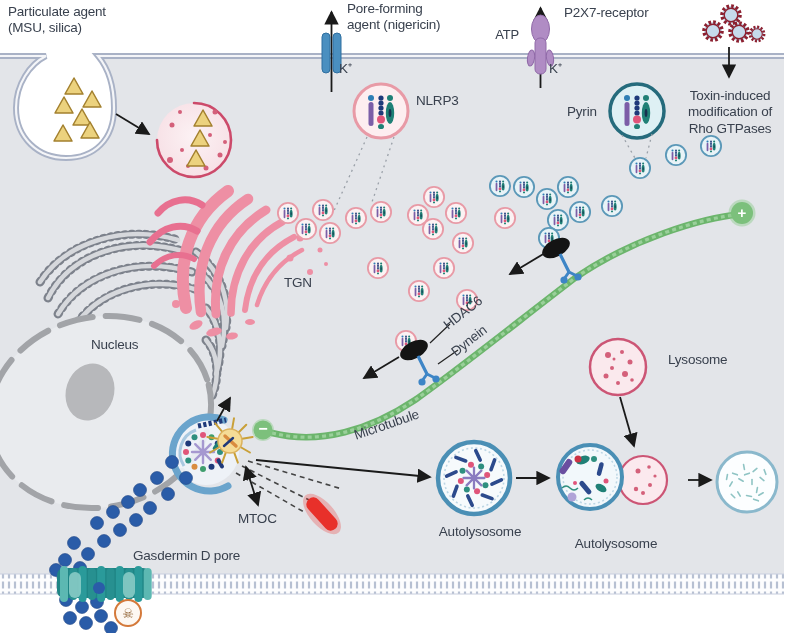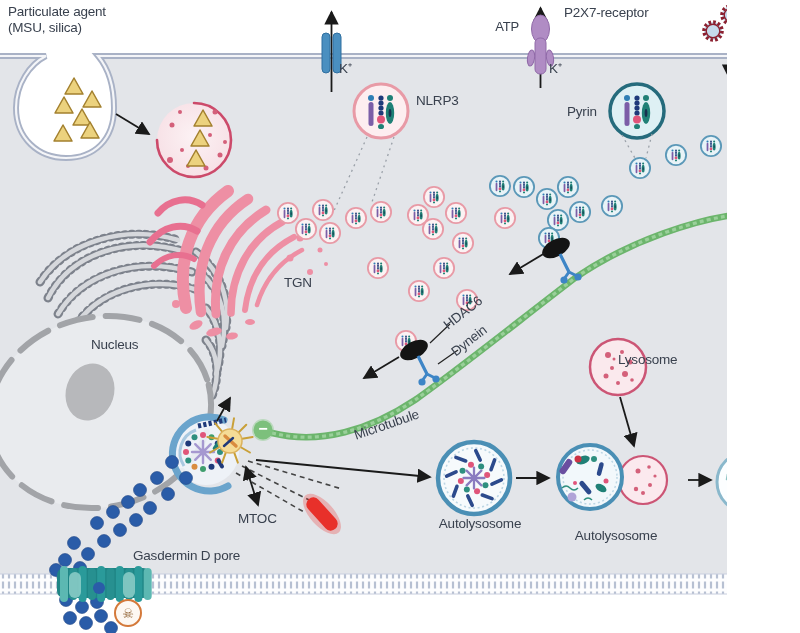--- a/index.html
+++ b/index.html
@@ -1,21 +1,21 @@
 <!DOCTYPE html>
 <html><head>
 <meta charset="utf-8">
 <style>
   html,body{margin:0;padding:0;background:#fff;}
-  .fig{position:relative;width:727px;height:633px;overflow:hidden;background:#fff;
+  .fig{position:relative;width:784px;height:633px;overflow:hidden;background:#fff;
        font-family:"Liberation Sans",sans-serif;}
   .fig svg{position:absolute;left:0;top:0;}
   .lbl{position:absolute;font-size:13.5px;line-height:1.22;color:#39414e;
        white-space:nowrap;letter-spacing:-0.2px;}
-  .center{text-align:center;white-space:normal;}
+  .center{text-align:center;white-space:normal;margin-top:8px;}
   .rot{transform-origin:center center;}
   .glyph{position:absolute;font-weight:bold;color:#fff;text-align:center;}
   .skull-badge{position:absolute;width:24px;height:24px;border:2.5px solid #d4793a;
        border-radius:50%;background:#fdf8f2;display:flex;align-items:center;
        justify-content:center;font-size:13px;color:#8a5a28;}
 </style>
 </head>
 <body>
 
 <div class="fig">
@@ -466,50 +466,59 @@
     <circle cx="99" cy="588" r="6" fill="#2a5ca8"></circle>
   </g>
 </svg>
 
 <div class="lbl" style="left:8px;top:4px">
   <div>Particulate agent</div>
   <div>(MSU, silica)</div>
 </div>
 
 
+<div class="lbl" style="left:347px;top:1px">
+  <div>Pore-forming</div>
+  <div>agent (nigericin)</div>
+</div>
 
 <div class="lbl" style="left:339px;top:61px">K⁺</div>
 
 <div class="lbl center" style="left:486px;top:19px;width:42px;font-size:13px">ATP</div>
 
 <div class="lbl" style="left:564px;top:5px">P2X7-receptor</div>
 
 <div class="lbl" style="left:549px;top:61px">K⁺</div>
 
+<div class="lbl center" style="left:669px;top:80px;width:122px">
+  <div>Toxin-induced</div>
+  <div>modification of</div>
+  <div>Rho GTPases</div>
+</div>
 
 <div class="lbl" style="left:416px;top:93px">NLRP3</div>
 
 <div class="lbl" style="left:567px;top:104px">Pyrin</div>
 
 <div class="lbl" style="left:284px;top:275px">TGN</div>
 
 <div class="lbl" style="left:91px;top:337px">Nucleus</div>
 
 
 <div class="lbl rot" style="left:441px;top:305px;transform:rotate(-38deg)">HDAC6</div>
 <div class="lbl rot" style="left:449px;top:333px;transform:rotate(-38deg)">Dynein</div>
 
 <div class="lbl rot" style="left:353px;top:417px;transform:rotate(-19deg)">Microtubule</div>
 
 <div class="lbl" style="left:238px;top:511px">MTOC</div>
 
 
 <div class="lbl" style="left:133px;top:548px">Gasdermin D pore</div>
 
-<div class="lbl" style="left:618px;top:352px">Lysosome</div>
+<div class="lbl" style="left:668px;top:352px">Lysosome</div>
 
 <div class="lbl center" style="left:421px;top:516px;width:118px">Autolysosome</div>
 
 <div class="lbl center" style="left:566px;top:528px;width:100px">Autolysosome</div>
 
 <div class="glyph" style="left:734px;top:204px;width:16px;font-size:15px">+</div>
 <div class="glyph" style="left:255px;top:420px;width:16px;font-size:16px">−</div>
 
 <div class="skull-badge" style="left:114px;top:599px">
   <span>☠</span>

